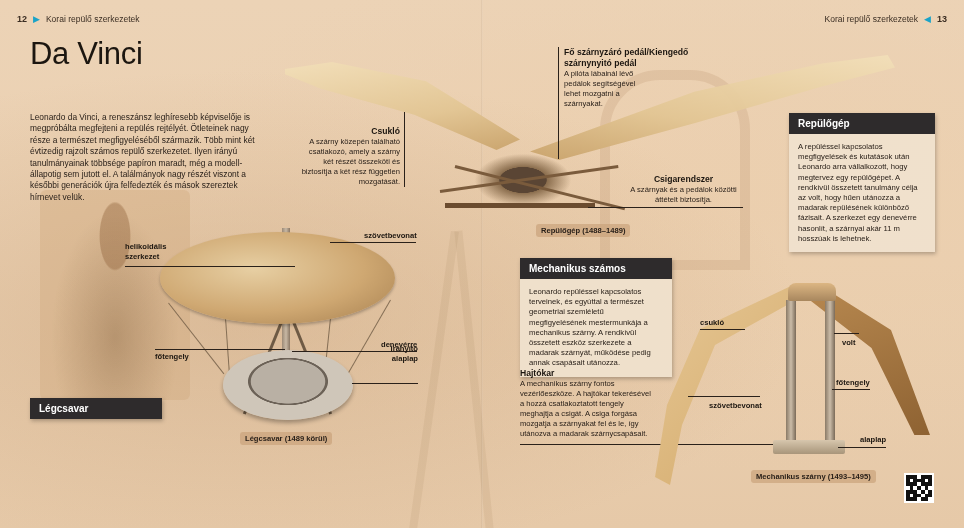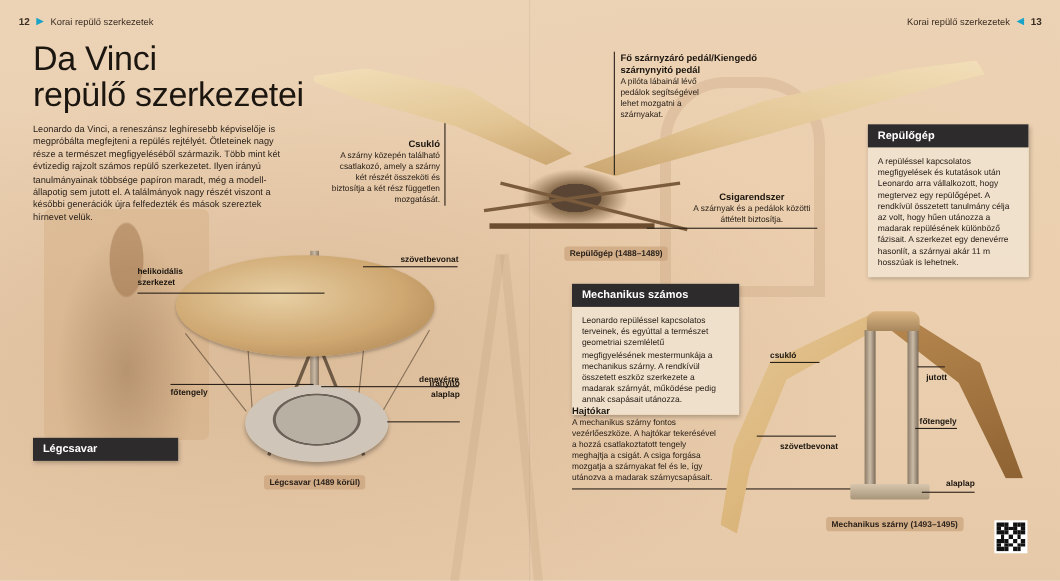--- a/index.html
+++ b/index.html
@@ -136,21 +136,20 @@
   <span>Korai repülő szerkezetek</span>
 </div>
 <div class="running-head rh-right">
   <span>Korai repülő szerkezetek</span>
   <span class="tri">◀</span>
   <span class="num">13</span>
 </div>
 
 <h1 class="title">
   <div>Da Vinci</div>
-  <div>repülő szerkezetei</div>
 </h1>
 <p class="intro">Leonardo da Vinci, a reneszánsz leghíresebb képviselője is megpróbálta megfejteni a repülés rejtélyét. Ötleteinek nagy része a természet megfigyeléséből származik. Több mint két évtizedig rajzolt számos repülő szerkezetet. Ilyen irányú tanulmányainak többsége papíron maradt, még a modell-állapotig sem jutott el. A találmányok nagy részét viszont a későbbi generációk újra felfedezték és mások szereztek hírnevet velük.</p>
 
 <div class="wing-l"></div>
 <div class="wing-r"></div>
 <div class="plane-body"></div>
 <div class="plane-rod" style="left:440px; top:190px; width:180px; transform:rotate(-8deg);"></div>
 <div class="plane-rod" style="left:455px; top:165px; width:175px; transform:rotate(14deg);"></div>
 <div class="plane-rod" style="left:445px; top:203px; width:150px; height:5px; background:#6b4c2f;"></div>
 
@@ -165,21 +164,21 @@
   <div style="width:82px;">A pilóta lábainál lévő pedálok segítségével lehet mozgatni a szárnyakat.</div>
 </div>
 <div class="vline" style="left:558px; top:47px; height:112px;"></div>
 
 <div class="callout" style="left:625px; top:174px; width:117px; text-align:center;">
   <div class="ttl">Csigarendszer</div>
   <div>A szárnyak és a pedálok közötti áttételt biztosítja.</div>
 </div>
 <div class="hline" style="left:588px; top:207px; width:155px;"></div>
 
-<div class="caption" style="left:513px; top:224px;">Repülőgép (1488–1489)</div>
+<div class="caption" style="left:536px; top:224px;">Repülőgép (1488–1489)</div>
 
 <div class="box" style="left:789px; top:113px; width:146px;">
   <div class="hdr">Repülőgép</div>
   <div class="body">A repüléssel kapcsolatos megfigyelések és kutatások után Leonardo arra vállalkozott, hogy megtervez egy repülőgépet. A rendkívül összetett tanulmány célja az volt, hogy hűen utánozza a madarak repülésének különböző fázisait. A szerkezet egy denevérre hasonlít, a szárnyai akár 11 m hosszúak is lehetnek.</div>
 </div>
 
 <div class="screw-mast"></div>
 <div class="leg" style="left:284px; top:312px; height:110px; transform:rotate(22deg);"></div>
 <div class="leg" style="left:288px; top:312px; height:110px; transform:rotate(-22deg);"></div>
 <div class="rope" style="left:168px; top:303px; height:90px; transform:rotate(-38deg);"></div>
@@ -219,21 +218,21 @@
 
 <div class="mw-wing-l"></div>
 <div class="mw-wing-r"></div>
 <div class="mw-post" style="left:786px; top:300px; height:145px;"></div>
 <div class="mw-post" style="left:825px; top:300px; height:145px;"></div>
 <div style="position:absolute; left:788px; top:283px; width:48px; height:18px; border-radius:8px 8px 2px 2px; background:linear-gradient(180deg,#dcb683,#a8875e);"></div>
 <div class="mw-base"></div>
 
 <div class="lbl" style="left:700px; top:318px;">csukló</div>
 <div class="hline" style="left:700px; top:329px; width:45px;"></div>
-<div class="lbl" style="left:842px; top:338px;">jutott</div>
+<div class="lbl" style="left:842px; top:338px;">volt</div>
 <div class="hline" style="left:834px; top:333px; width:25px;"></div>
 <div class="lbl" style="left:836px; top:378px;">főtengely</div>
 <div class="hline" style="left:832px; top:389px; width:38px;"></div>
 <div class="lbl" style="left:709px; top:401px;">szövetbevonat</div>
 <div class="hline" style="left:688px; top:396px; width:72px;"></div>
 <div class="lbl" style="left:860px; top:435px;">alaplap</div>
 <div class="hline" style="left:838px; top:447px; width:48px;"></div>
 
 <div class="caption" style="left:751px; top:470px;">Mechanikus szárny (1493–1495)</div>
 

